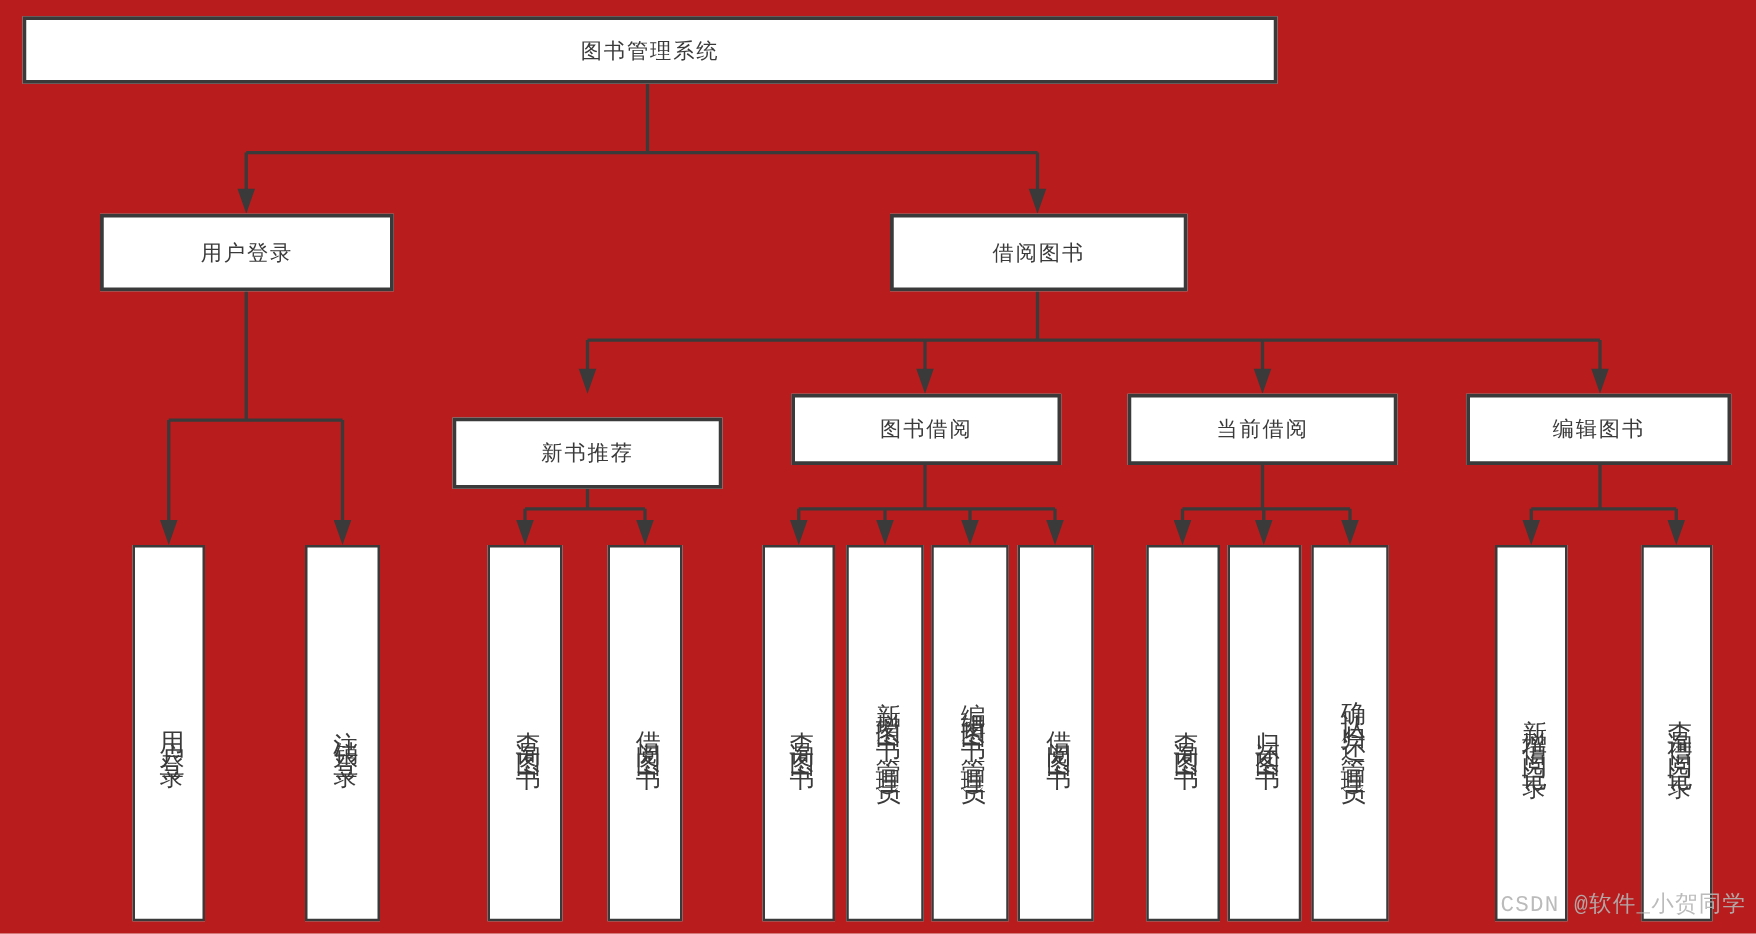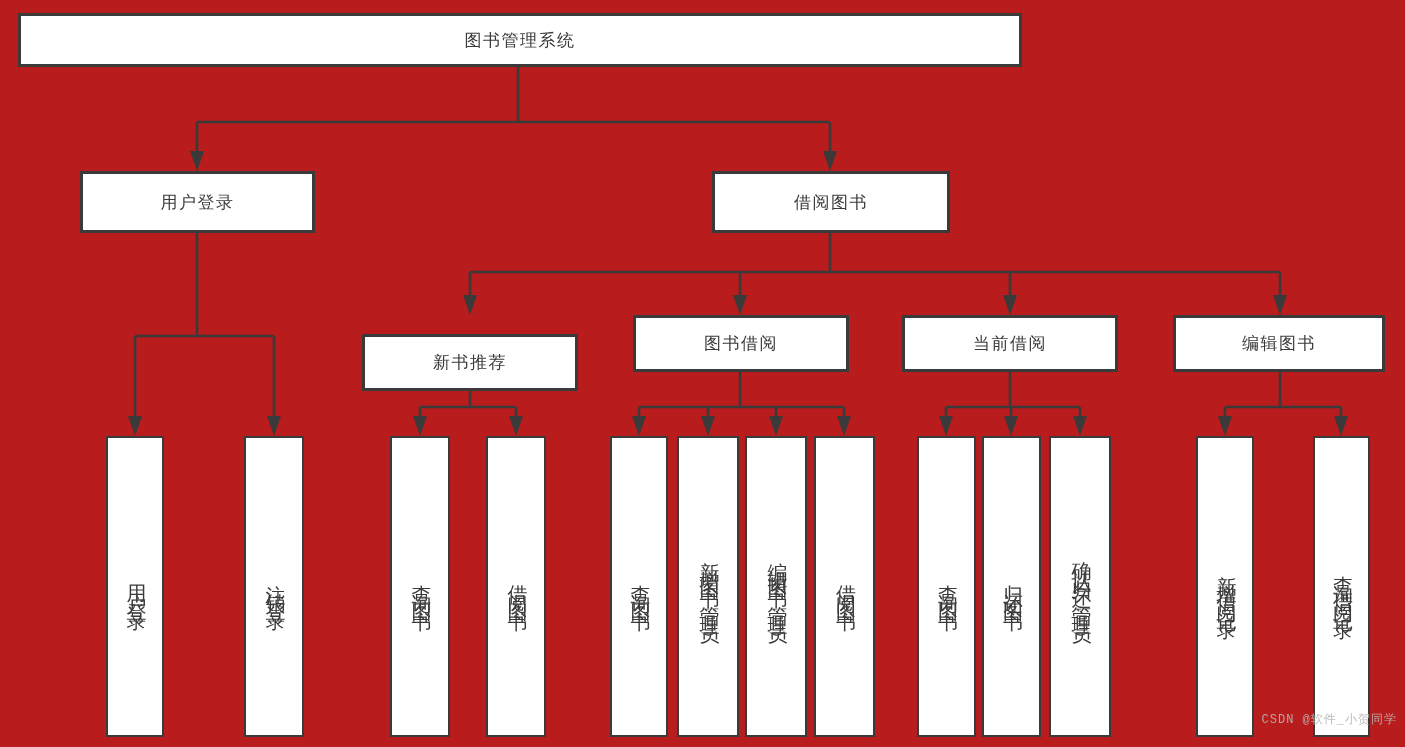--- a/index.html
+++ b/index.html
@@ -27,21 +27,21 @@
     text-orientation:mixed;
     font-size:20px;
     letter-spacing:9px;
     line-height:1;
     color:#3a3a3a;
     white-space:nowrap;
   }
   .watermark{
     position:absolute;
     right:8px;top:711px;
-    font-size:12px;
+    font-size:18px;
     letter-spacing:1px;
     color:#b4b4b4;
     z-index:5;
     opacity:.9;
   }
 </style>
 </head>
 <body>
 
 <div class="canvas">

